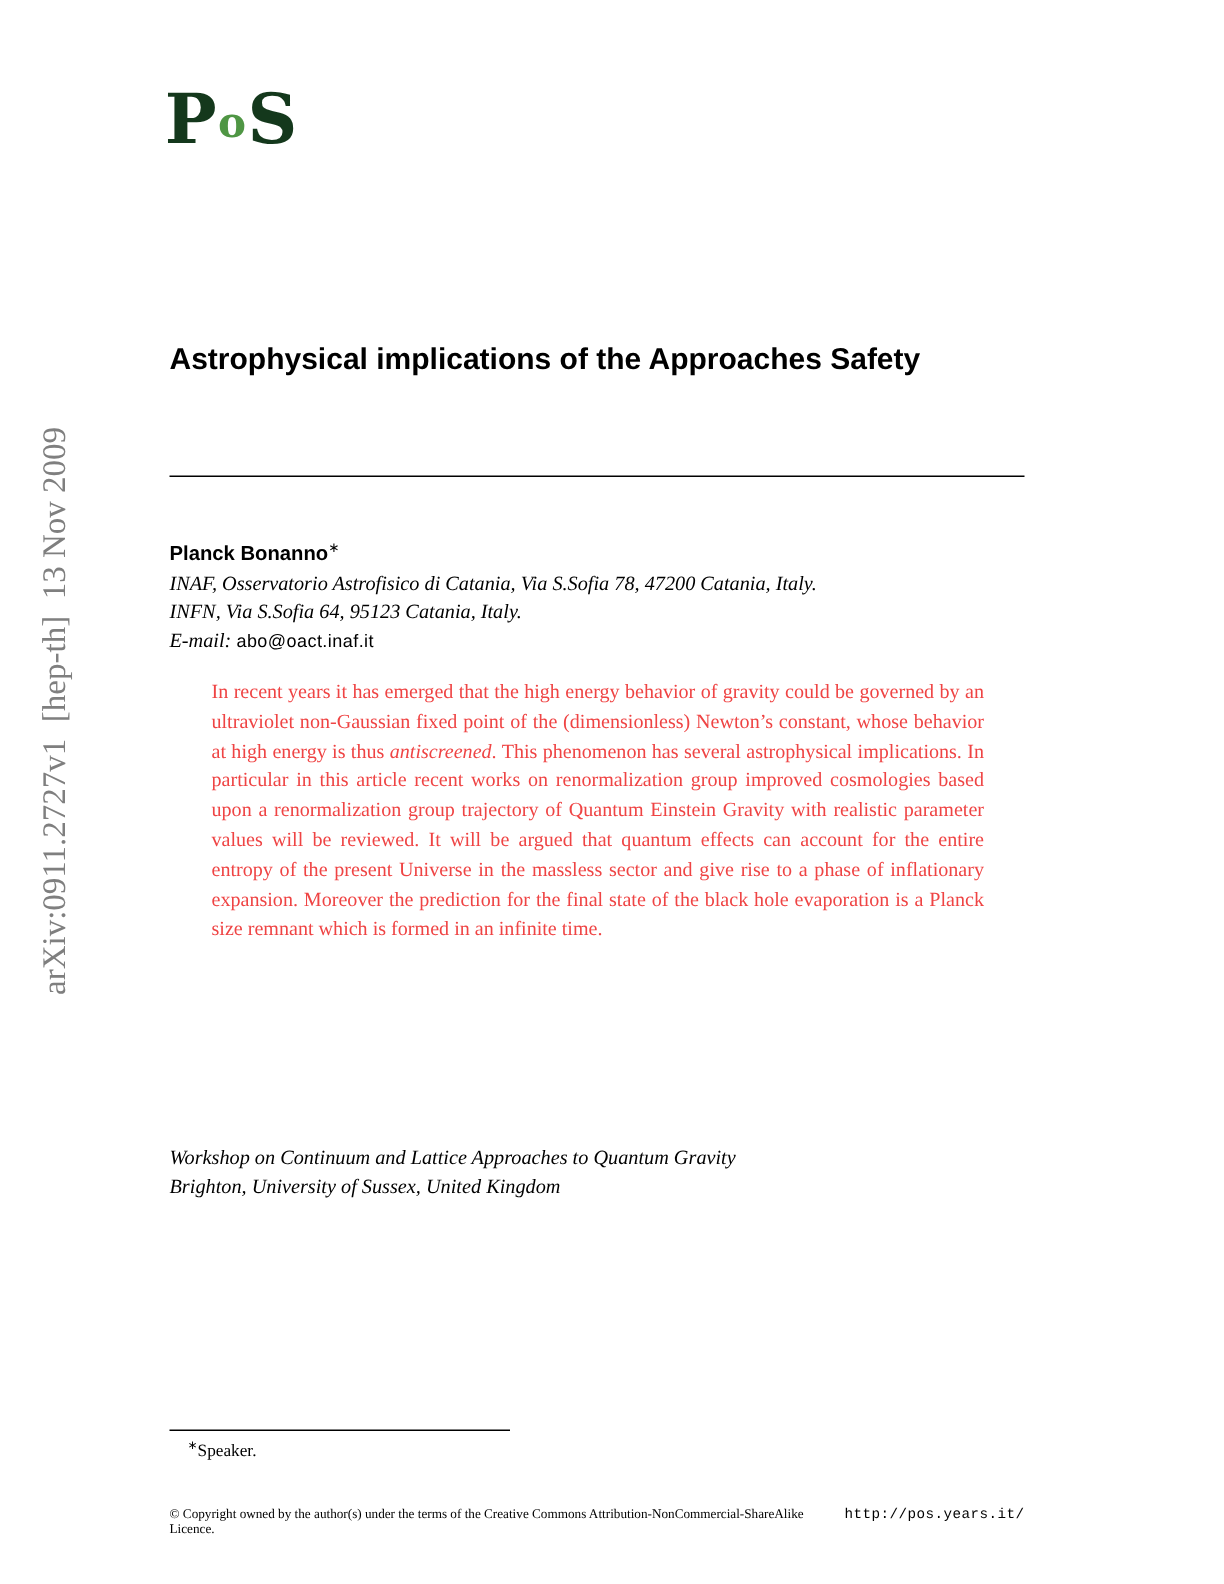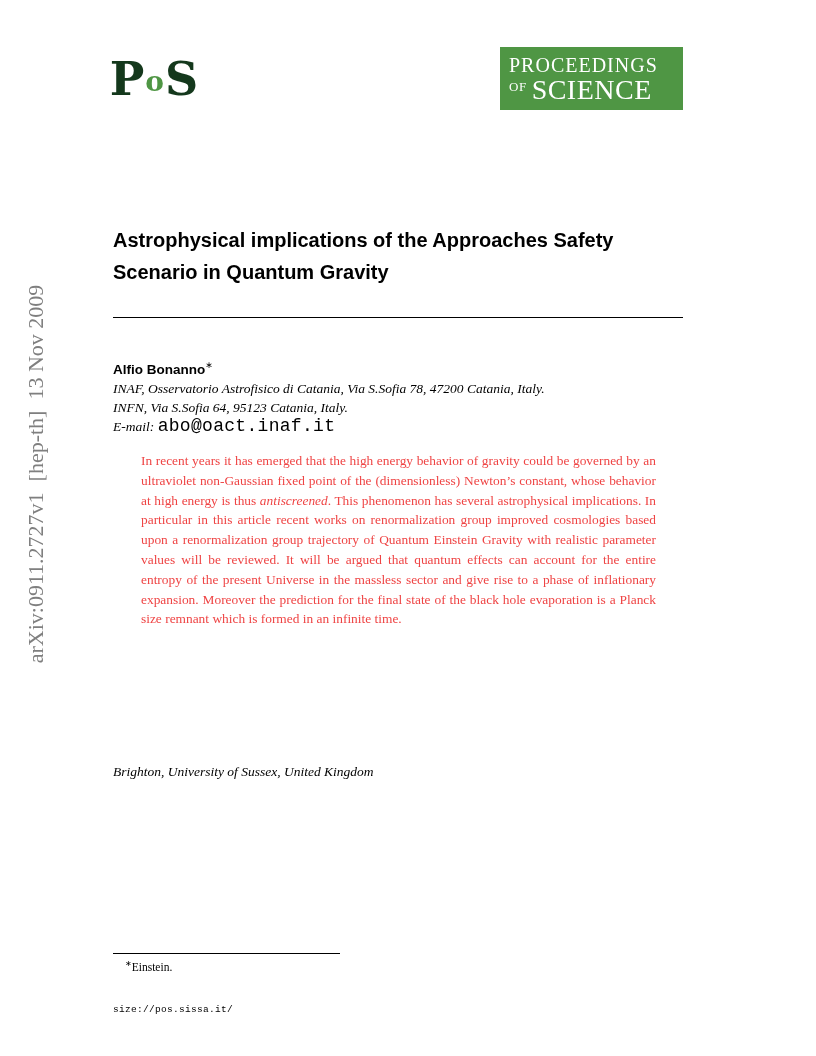--- a/index.html
+++ b/index.html
@@ -115,22 +115,22 @@
   .author-name {
     font-family: "Liberation Sans", sans-serif;
     font-weight: bold;
     font-size: 13.5px;
   }
   .author-mark { font-size: 9px; }
   .affiliation { font-style: italic; }
   .email-line { font-style: italic; }
   .email-address {
     font-style: normal;
-    font-family: Liberation Mono, monospace;
-    font-size: 18px;
+    font-family: Liberation Sans, sans-serif;
+    font-size: 12px;
     letter-spacing: 0.3px;
   }
 
   
   .abstract {
     position: absolute;
     left: 141px;
     top: 451px;
     width: 515px;
     font-size: 13.4px;
@@ -192,52 +192,46 @@
 <div class="page">
 
   <div class="arxiv-sidebar">arXiv:0911.2727v1  [hep-th]  13 Nov 2009</div>
 
   <div class="pos-logo">
     <span class="logo-p">P</span>
     <span class="logo-o">o</span>
     <span class="logo-s">S</span>
   </div>
 
-  <div class="pos-banner">
-    <div class="banner-line1">PROCEEDINGS</div>
-    <div class="banner-line2">
-      <span class="banner-of">OF</span>
-      <span class="banner-science">SCIENCE</span>
-    </div>
-  </div>
 
   <h1 class="title">
     <span class="title-line">Astrophysical implications of the Approaches Safety</span>
-    <span class="title-line">Scenario in Quantum Gravity</span>
   </h1>
 
   <div class="title-rule"></div>
 
   <div class="author-block">
-    <div class="author-name-line"><span class="author-name">Alfio Bonanno</span><sup class="author-mark">∗</sup></div>
+    <div class="author-name-line"><span class="author-name">Planck Bonanno</span><sup class="author-mark">∗</sup></div>
     <div class="affiliation">INAF, Osservatorio Astrofisico di Catania, Via S.Sofia 78, 47200 Catania, Italy.</div>
     <div class="affiliation">INFN, Via S.Sofia 64, 95123 Catania, Italy.</div>
     <div class="email-line">
       <span class="email-label">E-mail:</span>
       <span class="email-address">abo@oact.inaf.it</span>
     </div>
   </div>
 
   <p class="abstract"><span>In recent years it has emerged that the high energy behavior of gravity could be governed by an ultraviolet non-Gaussian fixed point of the (dimensionless) Newton’s constant, whose behavior at high energy is thus </span><em>antiscreened</em><span>. This phenomenon has several astrophysical implications. In particular in this article recent works on renormalization group improved cosmologies based upon a renormalization group trajectory of Quantum Einstein Gravity with realistic parameter values will be reviewed. It will be argued that quantum effects can account for the entire entropy of the present Universe in the massless sector and give rise to a phase of inflationary expansion. Moreover the prediction for the final state of the black hole evaporation is a Planck size remnant which is formed in an infinite time.</span></p>
 
   <div class="event-block">
+    <div class="event-line">Workshop on Continuum and Lattice Approaches to Quantum Gravity</div>
     <div class="event-line">Brighton, University of Sussex, United Kingdom</div>
   </div>
 
   <div class="footnote-rule"></div>
 
-  <div class="footnote"><sup class="footnote-mark">∗</sup><span>Einstein.</span></div>
+  <div class="footnote"><sup class="footnote-mark">∗</sup><span>Speaker.</span></div>
 
   <div class="footer">
-    <span class="footer-url">size://pos.sissa.it/</span>
+    <span class="copyright">© Copyright owned by the author(s) under the terms of the Creative Commons Attribution-NonCommercial-ShareAlike Licence.</span>
+    <span class="footer-url">http://pos.years.it/</span>
   </div>
 
 </div>
 
 </body></html>

